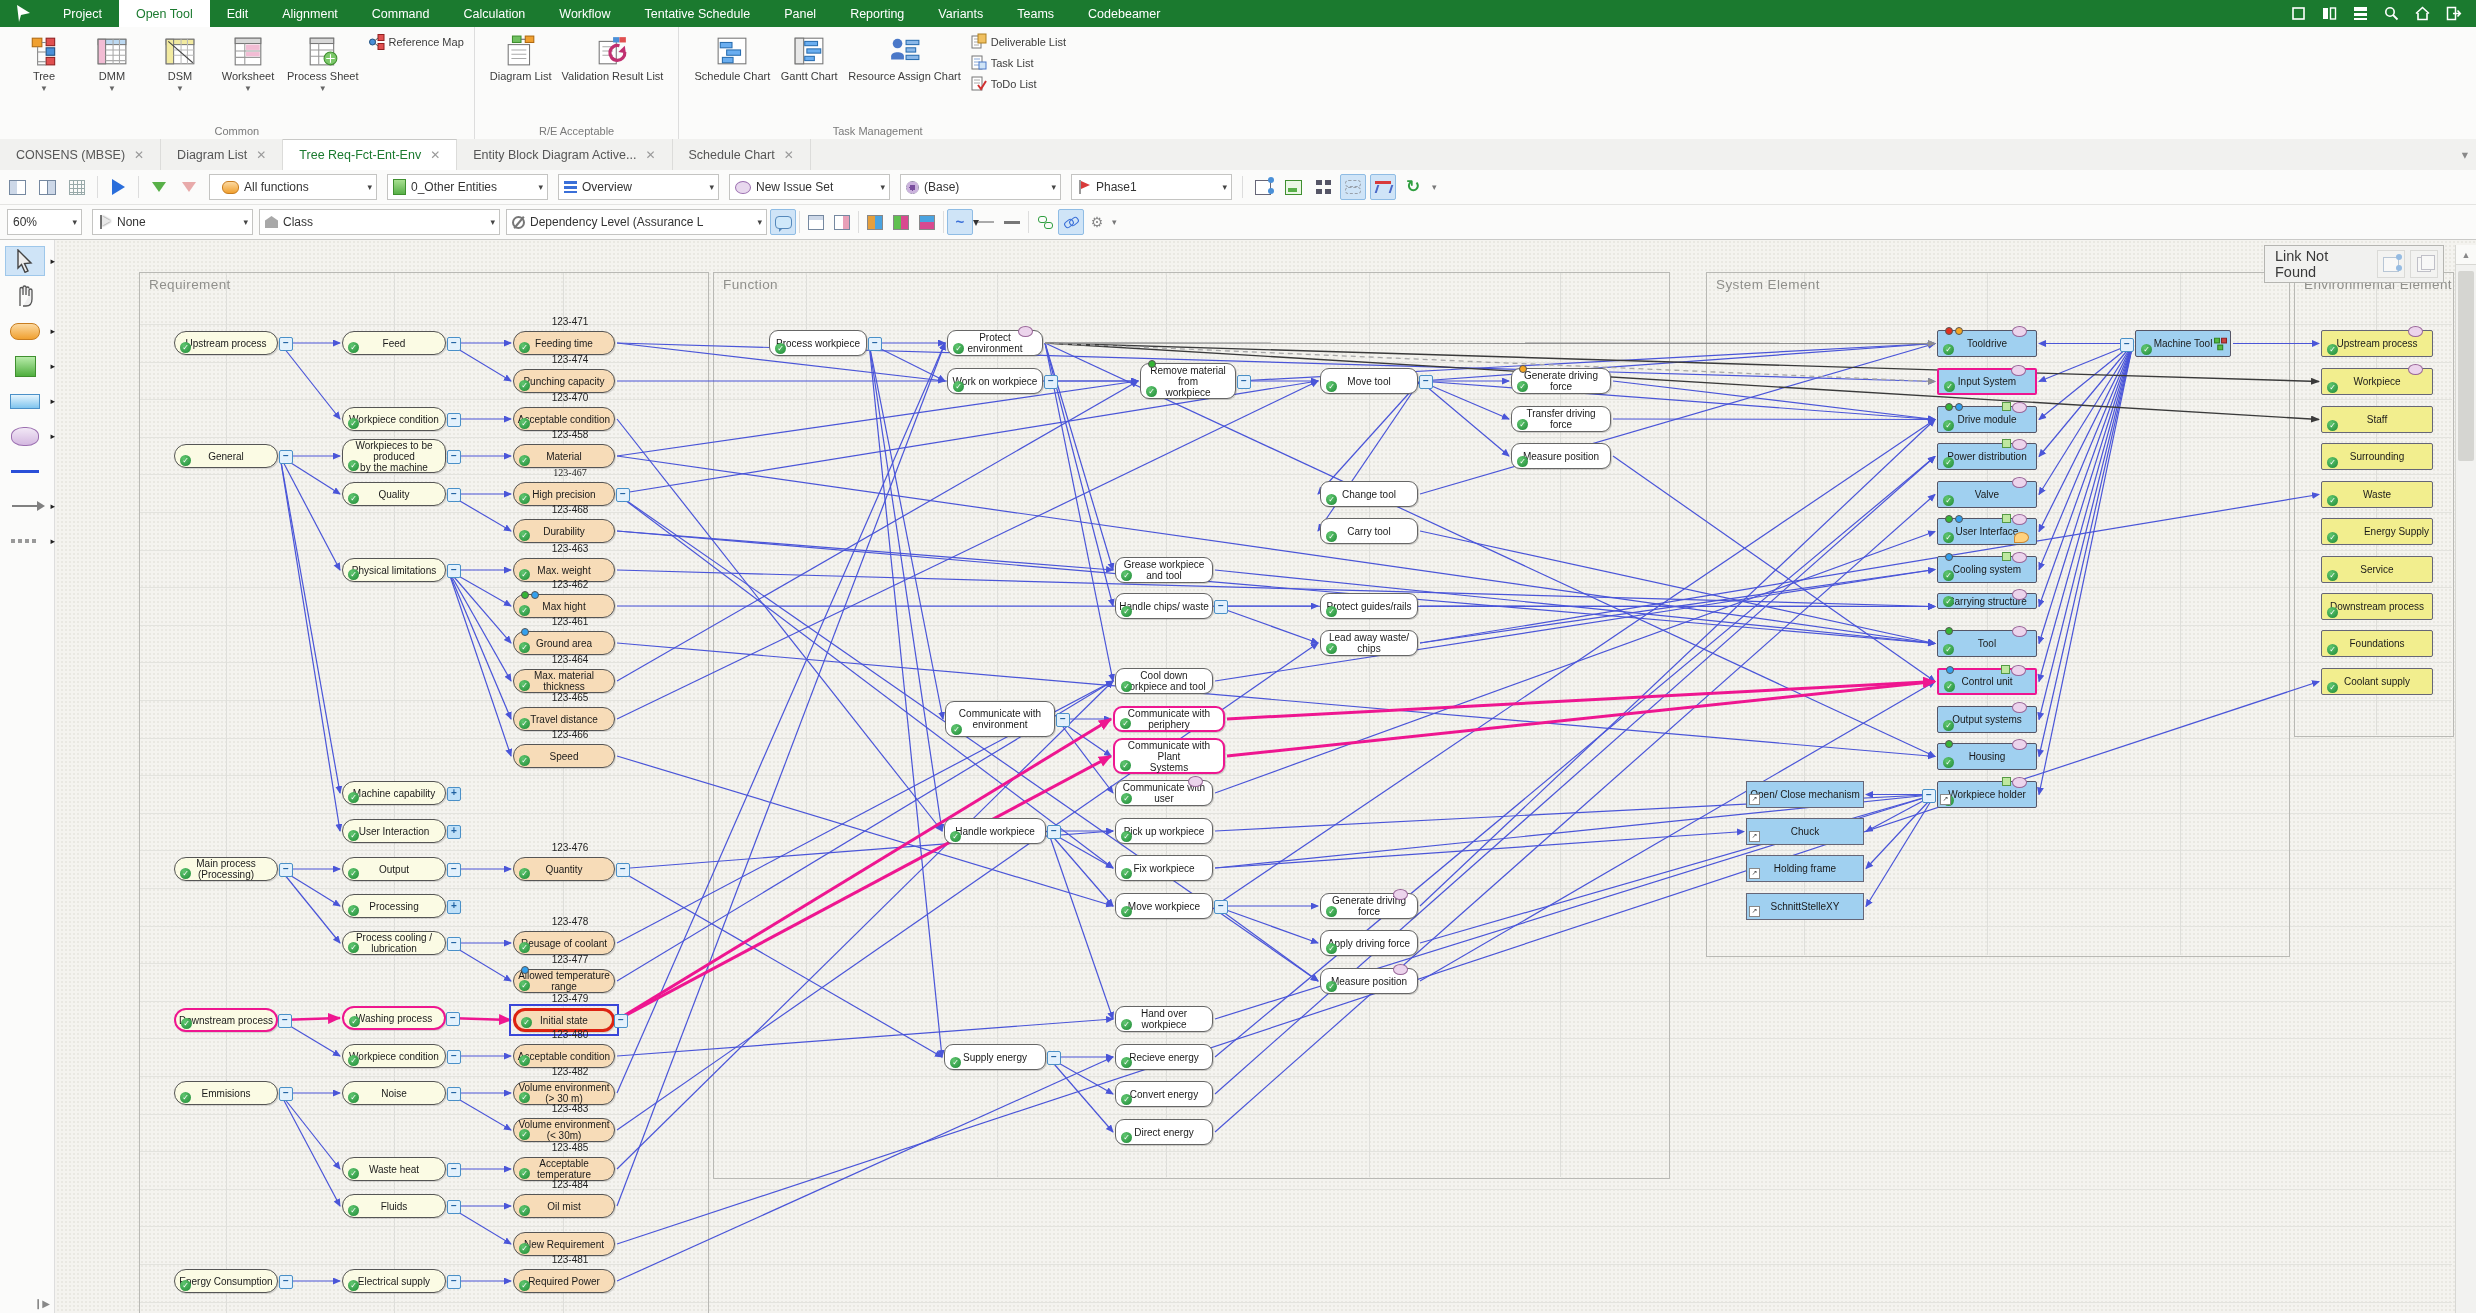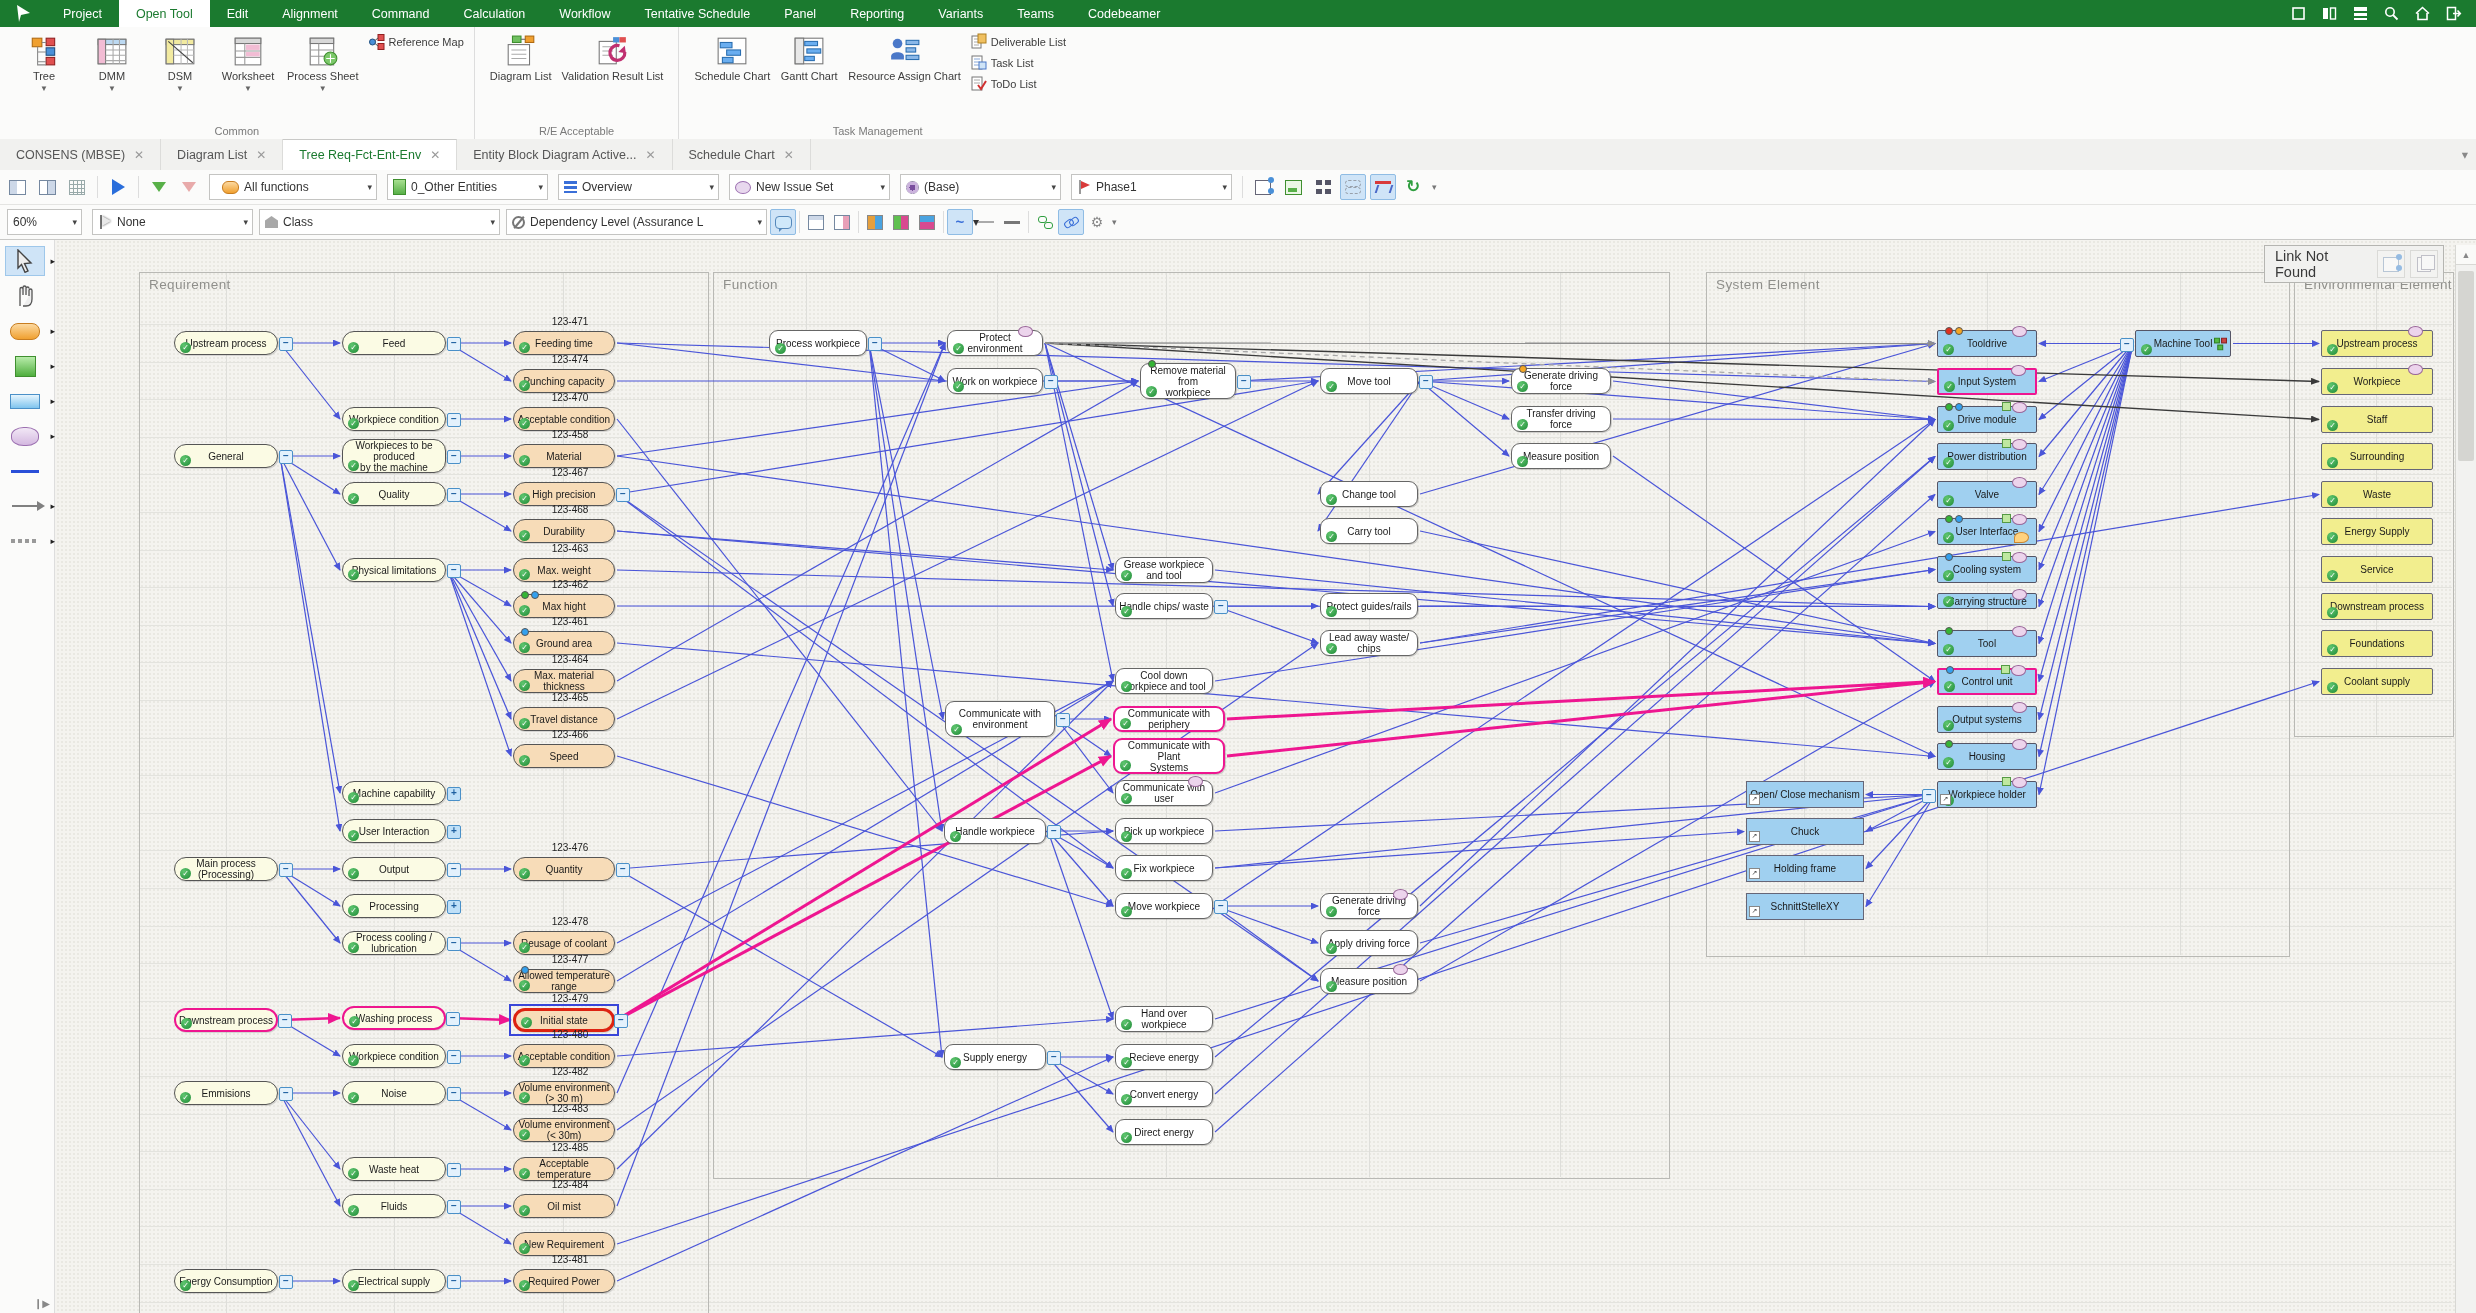--- a/index.html
+++ b/index.html
@@ -415,21 +415,21 @@
       <div class="node req2" style="left: 342px; top: 1194px; width: 104px; height: 24px;"><span style="padding: 0px 3px;">Fluids</span><span class="chk">✓</span><span class="exp" style="top: calc(50% - 6px); right: -16px;">−</span></div>
       <div class="node req2" style="left: 342px; top: 1269px; width: 104px; height: 24px;"><span style="padding: 0px 3px;">Electrical supply</span><span class="chk">✓</span><span class="exp" style="top: calc(50% - 6px); right: -16px;">−</span></div>
       <div class="nid" style="left: 570px; top: 316px;">123-471</div>
       <div class="node req3" style="left: 513px; top: 331px; width: 102px; height: 24px;"><span style="padding: 0px 3px;">Feeding time</span><span class="chk">✓</span></div>
       <div class="nid" style="left: 570px; top: 354px;">123-474</div>
       <div class="node req3" style="left: 513px; top: 369px; width: 102px; height: 24px;"><span style="padding: 0px 3px;">Punching capacity</span><span class="chk">✓</span></div>
       <div class="nid" style="left: 570px; top: 392px;">123-470</div>
       <div class="node req3" style="left: 513px; top: 407px; width: 102px; height: 24px;"><span style="padding: 0px 3px;">Acceptable condition</span><span class="chk">✓</span></div>
       <div class="nid" style="left: 570px; top: 429px;">123-458</div>
       <div class="node req3" style="left: 513px; top: 444px; width: 102px; height: 24px;"><span style="padding: 0px 3px;">Material</span><span class="chk">✓</span></div>
-      <div class="nid" style="left: 570px; top: 467px;">123-467</div>
+      <div class="nid" style="left: 570px; top: 467px; font-family: Liberation Serif, serif;">123-467</div>
       <div class="node req3" style="left: 513px; top: 482px; width: 102px; height: 24px;"><span style="padding: 0px 3px;">High precision</span><span class="chk">✓</span><span class="exp" style="top: calc(50% - 6px); right: -16px;">−</span></div>
       <div class="nid" style="left: 570px; top: 504px;">123-468</div>
       <div class="node req3" style="left: 513px; top: 519px; width: 102px; height: 24px;"><span style="padding: 0px 3px;">Durability</span><span class="chk">✓</span></div>
       <div class="nid" style="left: 570px; top: 543px;">123-463</div>
       <div class="node req3" style="left: 513px; top: 558px; width: 102px; height: 24px;"><span style="padding: 0px 3px;">Max. weight</span><span class="chk">✓</span></div>
       <div class="nid" style="left: 570px; top: 579px;">123-462</div>
       <div class="node req3" style="left: 513px; top: 594px; width: 102px; height: 24px;"><span style="padding: 0px 3px;">Max hight</span><span class="chk">✓</span><span class="dot dg" style="left: 7px;"></span><span class="dot db" style="left: 17px;"></span></div>
       <div class="nid" style="left: 570px; top: 616px;">123-461</div>
       <div class="node req3" style="left: 513px; top: 631px; width: 102px; height: 24px;"><span style="padding: 0px 3px;">Ground area</span><span class="chk">✓</span><span class="dot db" style="left: 7px;"></span></div>
       <div class="nid" style="left: 570px; top: 654px;">123-464</div>
@@ -513,21 +513,21 @@
       <div class="node sys" style="left: 1937px; top: 781px; width: 100px; height: 27px;"><span style="padding: 0px 3px;">Workpiece holder</span><span class="chk">✓</span><span class="exp" style="top: calc(50% - 6px); left: -16px;">−</span><span class="oval"></span><span class="gbox"></span><span class="cor">↗</span></div>
       <div class="node syssub" style="left: 1746px; top: 781px; width: 118px; height: 27px;"><span style="padding: 0px 3px;">Open/ Close mechanism</span><span class="cor">↗</span></div>
       <div class="node syssub" style="left: 1746px; top: 818px; width: 118px; height: 27px;"><span style="padding: 0px 3px;">Chuck</span><span class="cor">↗</span></div>
       <div class="node syssub" style="left: 1746px; top: 855px; width: 118px; height: 27px;"><span style="padding: 0px 3px;">Holding frame</span><span class="cor">↗</span></div>
       <div class="node syssub" style="left: 1746px; top: 893px; width: 118px; height: 27px;"><span style="padding: 0px 3px;">SchnittStelleXY</span><span class="cor">↗</span></div>
       <div class="node env" style="left: 2321px; top: 330px; width: 112px; height: 27px;"><span style="padding: 0px 3px;">Upstream process</span><span class="chk">✓</span><span class="oval"></span></div>
       <div class="node env" style="left: 2321px; top: 368px; width: 112px; height: 27px;"><span style="padding: 0px 3px;">Workpiece</span><span class="chk">✓</span><span class="oval"></span></div>
       <div class="node env" style="left: 2321px; top: 406px; width: 112px; height: 27px;"><span style="padding: 0px 3px;">Staff</span><span class="chk">✓</span></div>
       <div class="node env" style="left: 2321px; top: 443px; width: 112px; height: 27px;"><span style="padding: 0px 3px;">Surrounding</span><span class="chk">✓</span></div>
       <div class="node env" style="left: 2321px; top: 481px; width: 112px; height: 27px;"><span style="padding: 0px 3px;">Waste</span><span class="chk">✓</span></div>
-      <div class="node env" style="left: 2321px; top: 518px; width: 112px; height: 27px;"><span style="padding: 0px 3px;">Energy Supply</span><span class="chk">✓</span></div>
+      <div class="node env" style="left: 2321px; top: 518px; width: 112px; height: 27px; justify-content: flex-end;"><span style="padding: 0px 3px;">Energy Supply</span><span class="chk">✓</span></div>
       <div class="node env" style="left: 2321px; top: 556px; width: 112px; height: 27px;"><span style="padding: 0px 3px;">Service</span><span class="chk">✓</span></div>
       <div class="node env" style="left: 2321px; top: 593px; width: 112px; height: 27px;"><span style="padding: 0px 3px;">Downstream process</span><span class="chk">✓</span></div>
       <div class="node env" style="left: 2321px; top: 630px; width: 112px; height: 27px;"><span style="padding: 0px 3px;">Foundations</span><span class="chk">✓</span></div>
       <div class="node env" style="left: 2321px; top: 668px; width: 112px; height: 27px;"><span style="padding: 0px 3px;">Coolant supply</span><span class="chk">✓</span></div>
     </div>
 
   <div id="palette">
       <div class="pt selected">
         <svg width="22" height="24" viewBox="0 0 22 24">
           <path d="M4 1 L17 14 L10.5 14.5 L14 22 L11 23.3 L7.5 15.5 L4 19 Z" fill="#eee" stroke="#444" stroke-width="1.4"></path>

